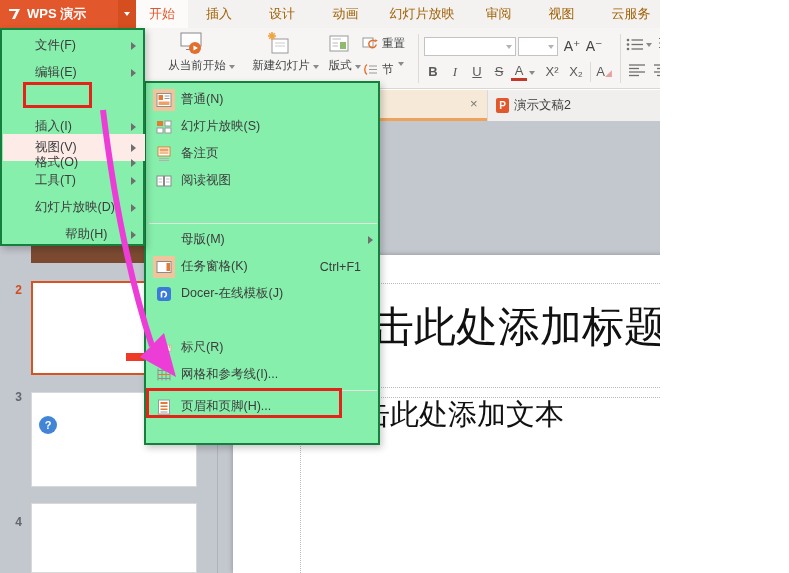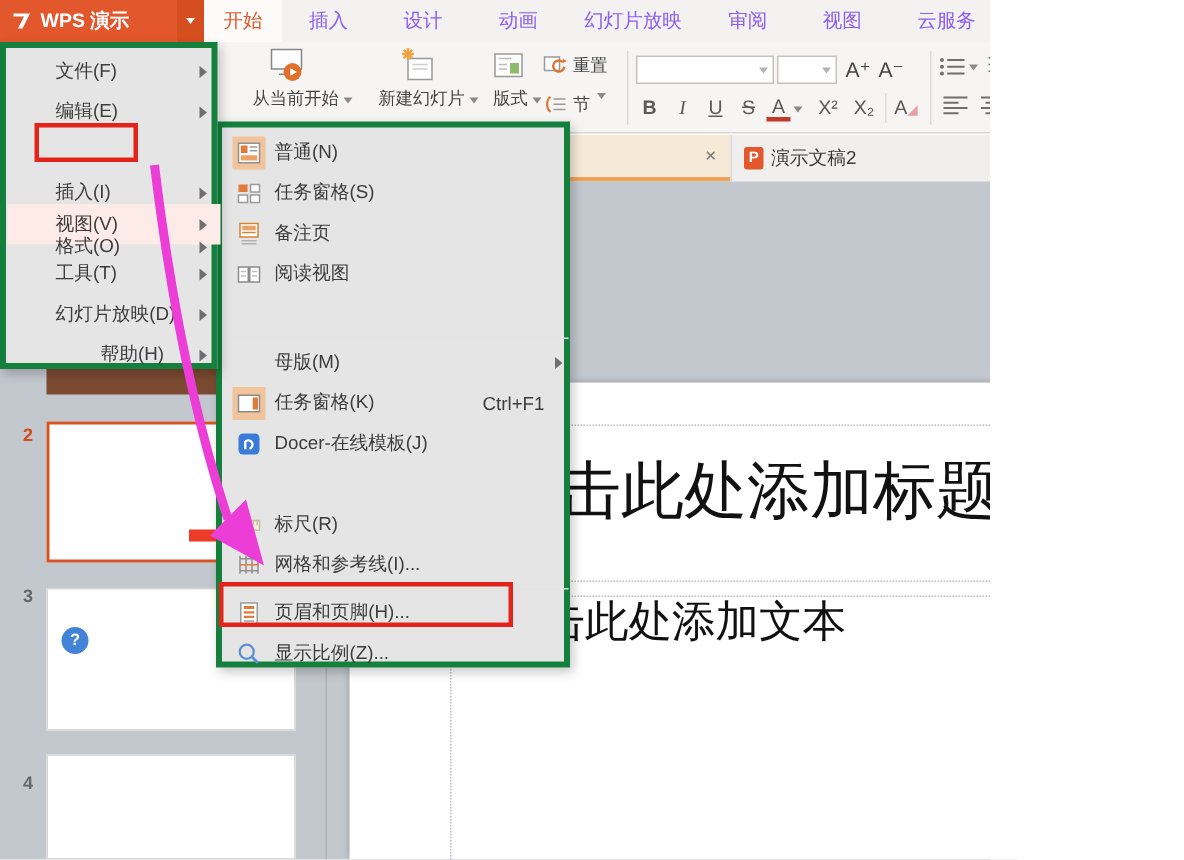--- a/index.html
+++ b/index.html
@@ -8,21 +8,21 @@
        -webkit-font-smoothing:antialiased;}
   .abs{position:absolute;}
 
   
   .titlebar{position:absolute;left:0;top:0;width:789px;height:28px;background:#f3f2f1;border-bottom:1px solid #e3e1df;}
   .logo-block{position:absolute;left:0;top:0;width:118px;height:28px;background:#e2572b;color:#fff;
               display:flex;align-items:center;padding-left:7px;box-sizing:border-box;font-weight:bold;font-size:13px;}
   .logo-caret-box{position:absolute;left:118px;top:0;width:18px;height:28px;background:#d54e1f;
                   display:flex;align-items:center;justify-content:center;}
   .menu-tabs{position:absolute;left:136px;top:0;height:28px;display:flex;}
-  .mtab{height:28px;line-height:28px;text-align:center;font-size:13px;color:#8b5cf6;cursor:default;}
+  .mtab{height:28px;line-height:28px;text-align:center;font-size:13px;color:#a16207;cursor:default;}
   .mtab.active{background:#fcfbfa;color:#e2572b;}
 
   
   .toolbar{position:absolute;left:0;top:28px;width:789px;height:61px;background:#f6f5f4;border-bottom:1px solid #d9d7d4;box-sizing:border-box;}
   .tbtn-big{position:absolute;text-align:right;color:#444;font-size:11.5px;}
   .tbtn-big .blabel{margin-top:2px;white-space:nowrap;}
   .tbtn-small{position:absolute;display:flex;align-items:flex-start;gap:4px;color:#444;font-size:11.5px;white-space:nowrap;}
   .vsep{position:absolute;width:1px;background:#dddbd8;}
   .combo{position:absolute;background:#fff;border:1px solid #c5c3c1;box-sizing:border-box;}
   .combo .caret-down{position:absolute;right:3px;top:7px;}
@@ -55,21 +55,21 @@
 
   .slidepage{position:absolute;left:233px;top:134px;width:556px;height:318px;background:#fff;box-shadow:0 0 5px rgba(0,0,0,.28);}
   .ph{position:absolute;border:1px dotted #b9b9b9;box-sizing:border-box;}
   .ph-title{left:67px;top:28px;width:560px;height:105px;}
   .ph-body{left:67px;top:142px;width:560px;height:200px;}
   .slide-title{position:absolute;left:97px;top:44px;font-family:"Liberation Serif","DejaVu Serif",serif;font-size:42px;color:#111;white-space:nowrap;letter-spacing:0;}
   .slide-body{position:absolute;left:99px;top:140px;font-family:"Liberation Serif","DejaVu Serif",serif;font-size:29px;color:#111;white-space:nowrap;}
   .chartbar{position:absolute;}
 
   
-  .panel{position:absolute;background:#e5e5e5;border:4px solid #15803d;box-shadow:2px 3px 7px rgba(0,0,0,.22);box-sizing:border-box;}
+  .panel{position:absolute;background:#86efac;border:2px solid #15803d;box-shadow:2px 3px 7px rgba(0,0,0,.22);box-sizing:border-box;}
   .leftmenu{left:0;top:28px;width:145px;height:218px;z-index:20;}
   .submenu{left:144px;top:81px;width:236px;height:364px;z-index:19;}
   .lmi{position:absolute;left:1px;width:142px;height:27px;line-height:27px;padding-left:32px;box-sizing:border-box;font-size:12.5px;color:#3c3c3c;white-space:nowrap;}
   .lmi.hl{background:#fcebe7;margin-top:48px;}
   .subarrow{position:absolute;right:9px;top:9.5px;width:0;height:0;border-top:4px solid transparent;border-bottom:4px solid transparent;border-left:5px solid #6f6f6f;}
   .helpico{position:absolute;left:36px;top:4px;width:18px;height:18px;border-radius:50%;background:#4285d6;color:#fff;font-size:11px;font-weight:bold;text-align:center;line-height:18px;}
   .smi{position:absolute;left:1px;width:232px;height:27px;display:flex;align-items:center;box-sizing:border-box;padding-left:6px;font-size:12.5px;color:#3c3c3c;white-space:nowrap;}
   .smi .ico{width:22px;height:22px;display:flex;align-items:center;justify-content:center;margin-right:6px;flex:0 0 22px;}
   .smi .ico.hl{background:#f2c49c;}
   .smi .lbl{flex:1;}
@@ -444,21 +444,21 @@
 
     <div class="smi" style="top:30px">
       <span class="ico">
         <svg width="16" height="16" viewBox="0 0 16 16">
             <rect x="1" y="2" width="6" height="5" fill="#e07b39"></rect>
             <rect x="9" y="2" width="6" height="5" fill="#fff" stroke="#9a9a9a"></rect>
             <rect x="1" y="9" width="6" height="5" fill="#fff" stroke="#9a9a9a"></rect>
             <rect x="9" y="9" width="6" height="5" fill="#fff" stroke="#9a9a9a"></rect>
           </svg>
       </span>
-      <span class="lbl">任务窗格(S)</span>
+      <span class="lbl">幻灯片放映(S)</span>
     </div>
 
     <div class="smi" style="top:57px">
       <span class="ico">
         <svg width="16" height="16" viewBox="0 0 16 16">
             <rect x="2" y="1" width="12" height="9" fill="#fff" stroke="#d9822f"></rect>
             <rect x="3.5" y="2.5" width="9" height="3" fill="#eda165"></rect>
             <line x1="3.5" y1="7" x2="12.5" y2="7" stroke="#d9822f"></line>
             <line x1="3" y1="12.5" x2="13" y2="12.5" stroke="#b0b0b0"></line>
             <line x1="3" y1="14.5" x2="13" y2="14.5" stroke="#b0b0b0"></line>
@@ -553,29 +553,20 @@
             <rect x="2.5" y="1" width="11" height="14" fill="#fff" stroke="#9a9a9a"></rect>
             <rect x="4.5" y="3" width="7" height="2" fill="#e07b39"></rect>
             <rect x="4.5" y="6.5" width="7" height="1.5" fill="#e07b39"></rect>
             <rect x="4.5" y="9.5" width="7" height="1.5" fill="#e07b39"></rect>
             <line x1="4.5" y1="13" x2="11.5" y2="13" stroke="#9a9a9a"></line>
           </svg>
       </span>
       <span class="lbl">页眉和页脚(H)...</span>
     </div>
 
-    <div class="smi" style="top:337px">
-      <span class="ico">
-        <svg width="16" height="16" viewBox="0 0 16 16">
-            <circle cx="6.5" cy="6.5" r="4.7" fill="none" stroke="#5b8fd4" stroke-width="1.5"></circle>
-            <line x1="10.2" y1="10.2" x2="14" y2="14" stroke="#5b8fd4" stroke-width="2"></line>
-          </svg>
-      </span>
-      <span class="lbl">显示比例(Z)...</span>
-    </div>
   </div>
 
   <div class="redbox rb1"></div>
   <div class="redbox rb2"></div>
   <svg class="arrowsvg" width="789" height="573" viewBox="0 0 789 573">
     <path d="M103,110 Q120,250 152,346" fill="none" stroke="#ec3ed6" stroke-width="6"></path>
     <polygon points="176,377 140,357 164,333" fill="#ec3ed6"></polygon>
   </svg>
 
 </div>

